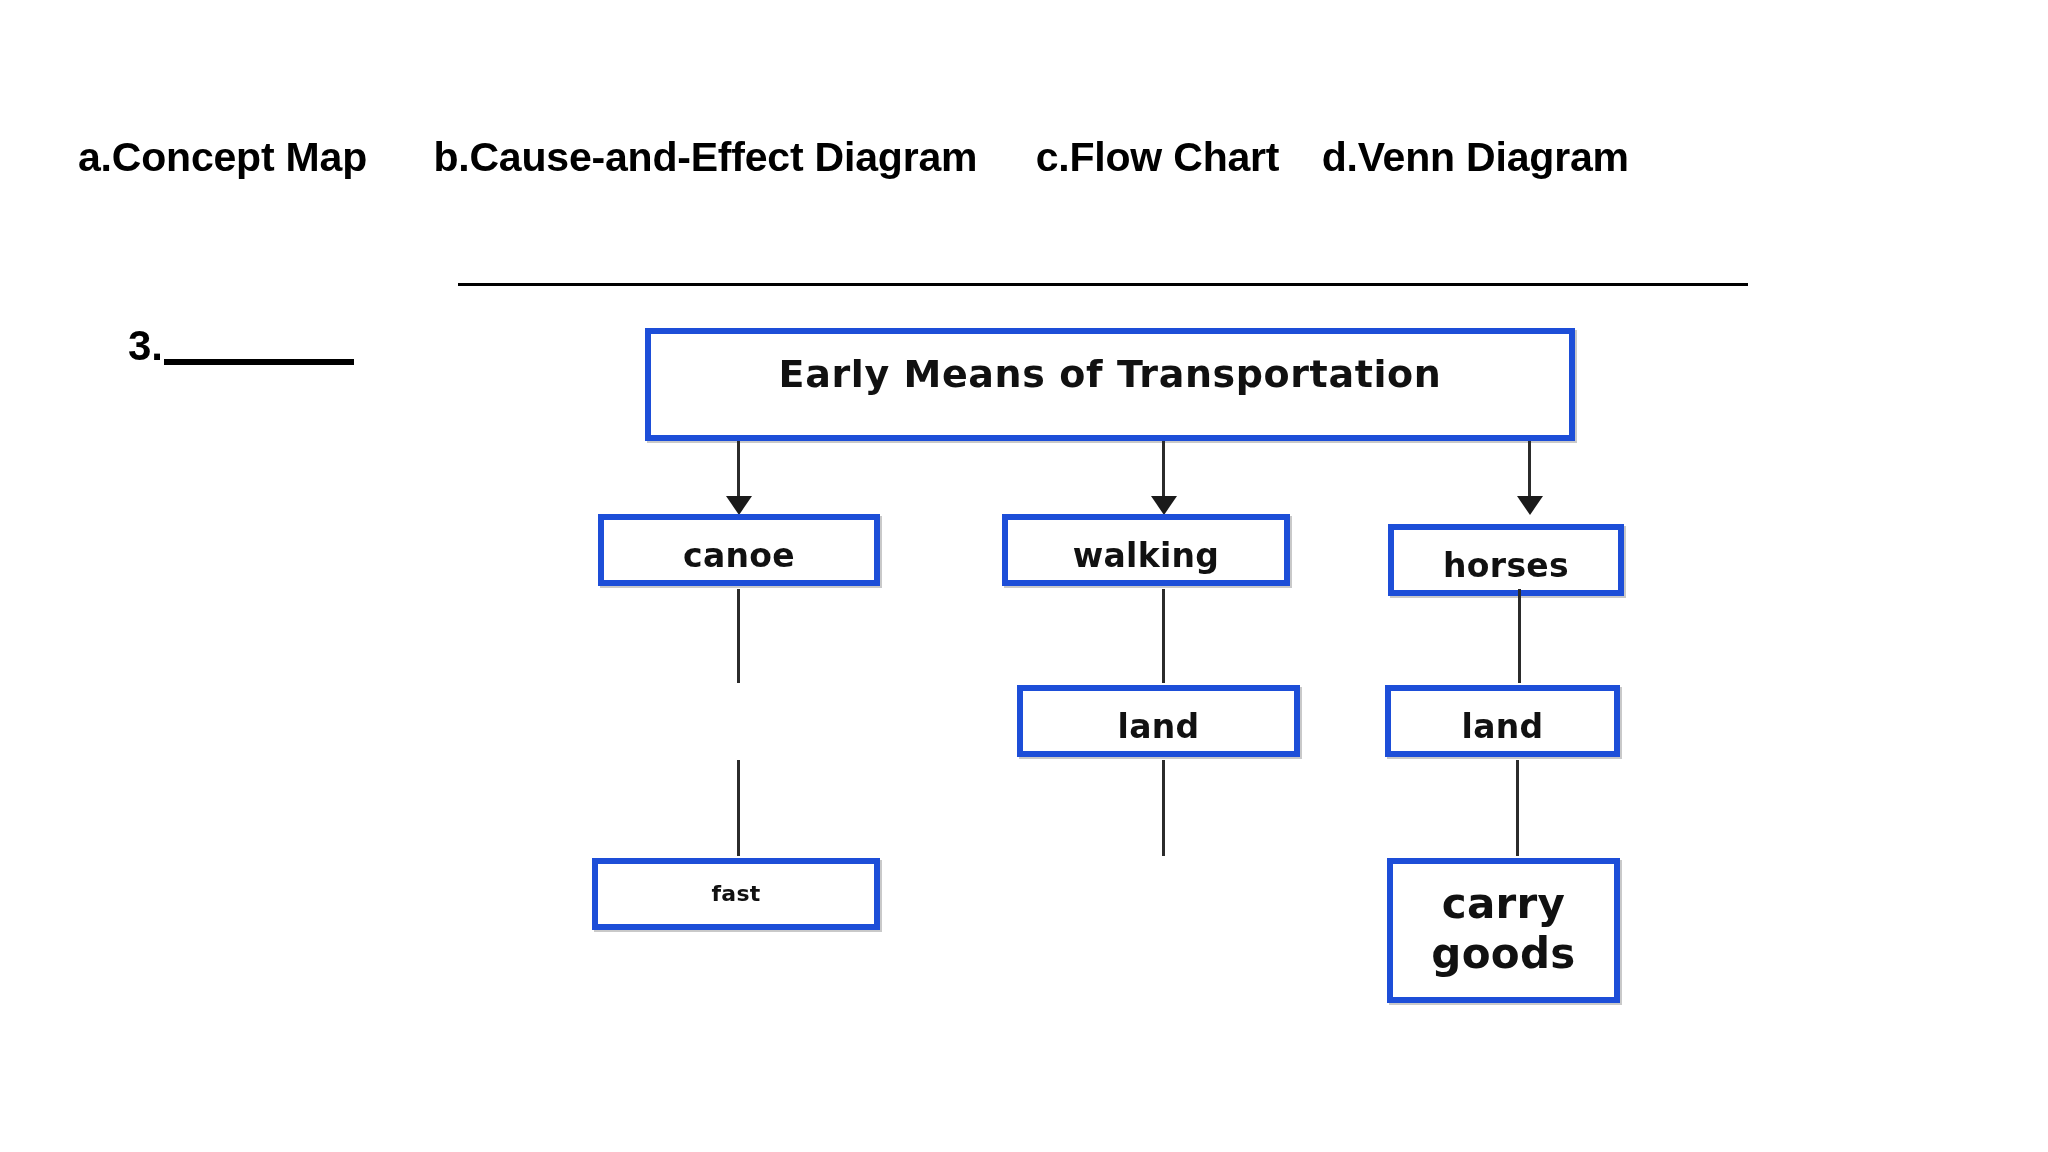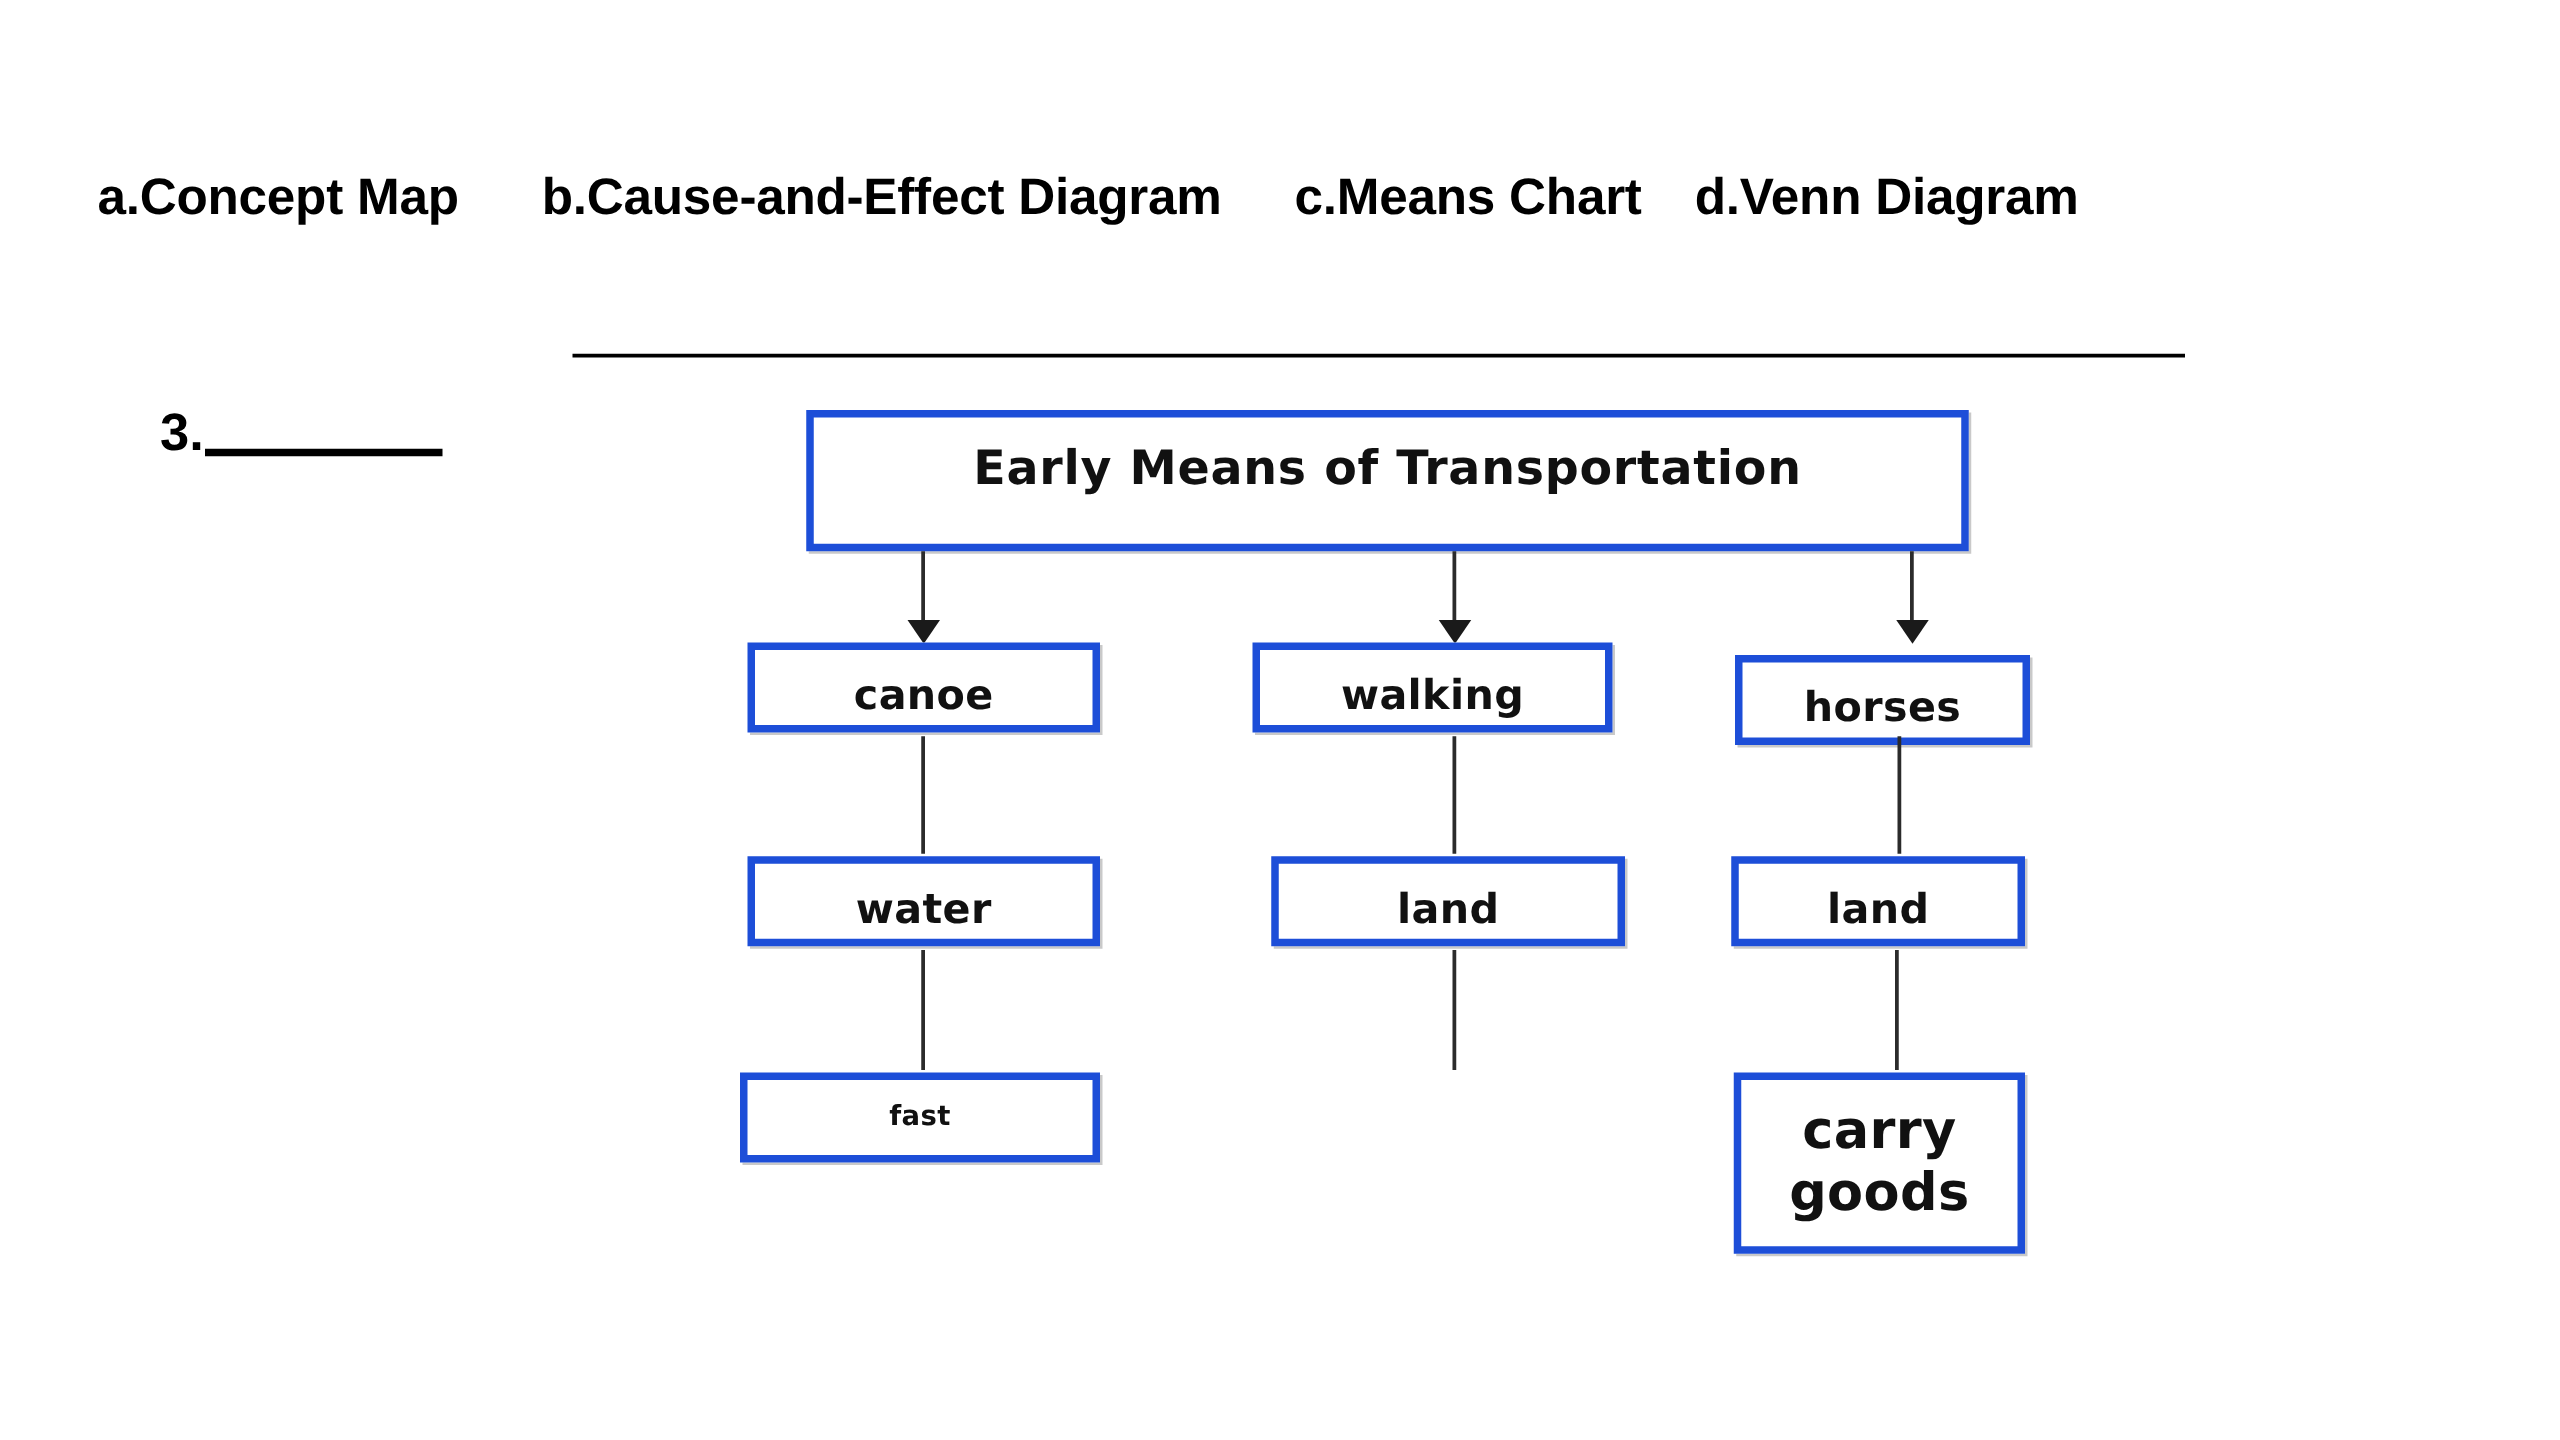--- a/index.html
+++ b/index.html
@@ -178,21 +178,21 @@
   #conn-line-6 { left: 1516px; top: 760px; height: 96px; }
 </style>
 </head>
 <body>
 
 <div id="choices-line">
   <span class="choice">a.Concept Map</span>
   <span class="gap-lg"></span>
   <span class="choice">b.Cause-and-Effect Diagram</span>
   <span class="gap-md"></span>
-  <span class="choice">c.Means Chart</span>
+  <span class="choice">c.Flow Chart</span>
   <span class="gap-sm"></span>
   <span class="choice">d.Venn Diagram</span>
 </div>
 
 <div id="separator-rule"></div>
 
 <div id="question-number-row">
   <span class="qnum">3.</span><span class="qblank"></span>
 </div>
 
@@ -216,23 +216,20 @@
     <span class="node-label">walking</span>
   </div>
   <div class="node-box box-l1" id="box-horses">
     <span class="node-label">horses</span>
   </div>
 
   <div class="connector-line" id="conn-line-1"></div>
   <div class="connector-line" id="conn-line-2"></div>
   <div class="connector-line" id="conn-line-3"></div>
 
-  <div class="node-box box-l2" id="box-water">
-    <span class="node-label">water</span>
-  </div>
   <div class="node-box box-l2" id="box-land-1">
     <span class="node-label">land</span>
   </div>
   <div class="node-box box-l2" id="box-land-2">
     <span class="node-label">land</span>
   </div>
 
   <div class="connector-line" id="conn-line-4"></div>
   <div class="connector-line" id="conn-line-5"></div>
   <div class="connector-line" id="conn-line-6"></div>

